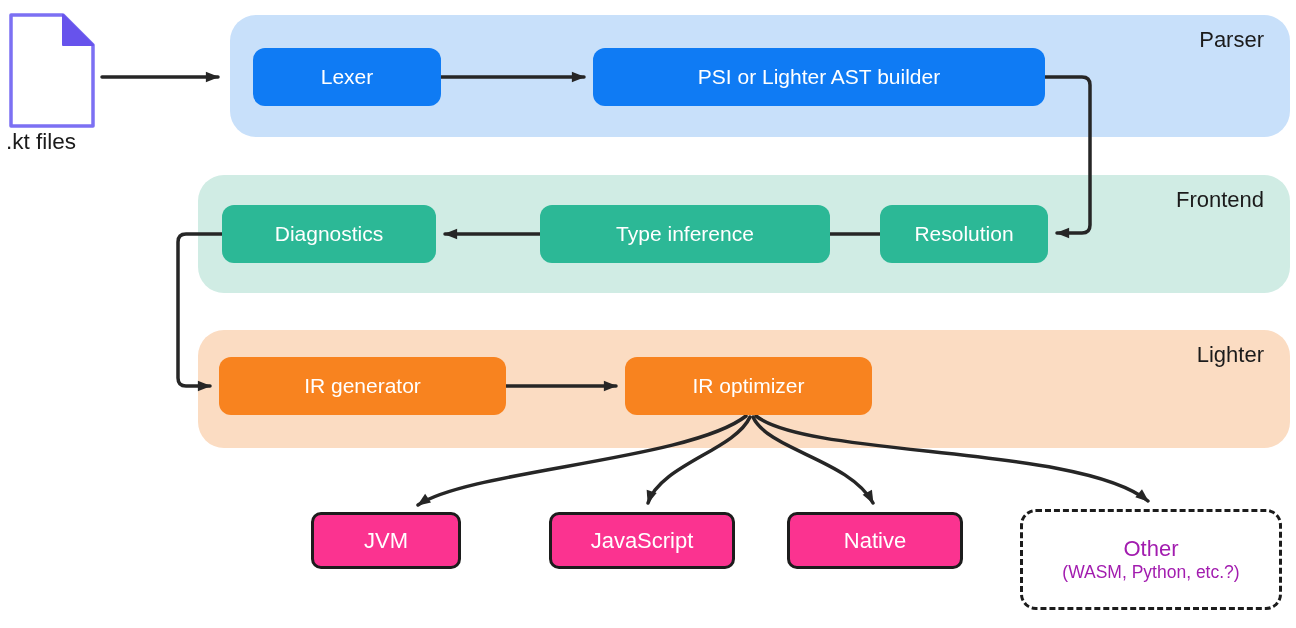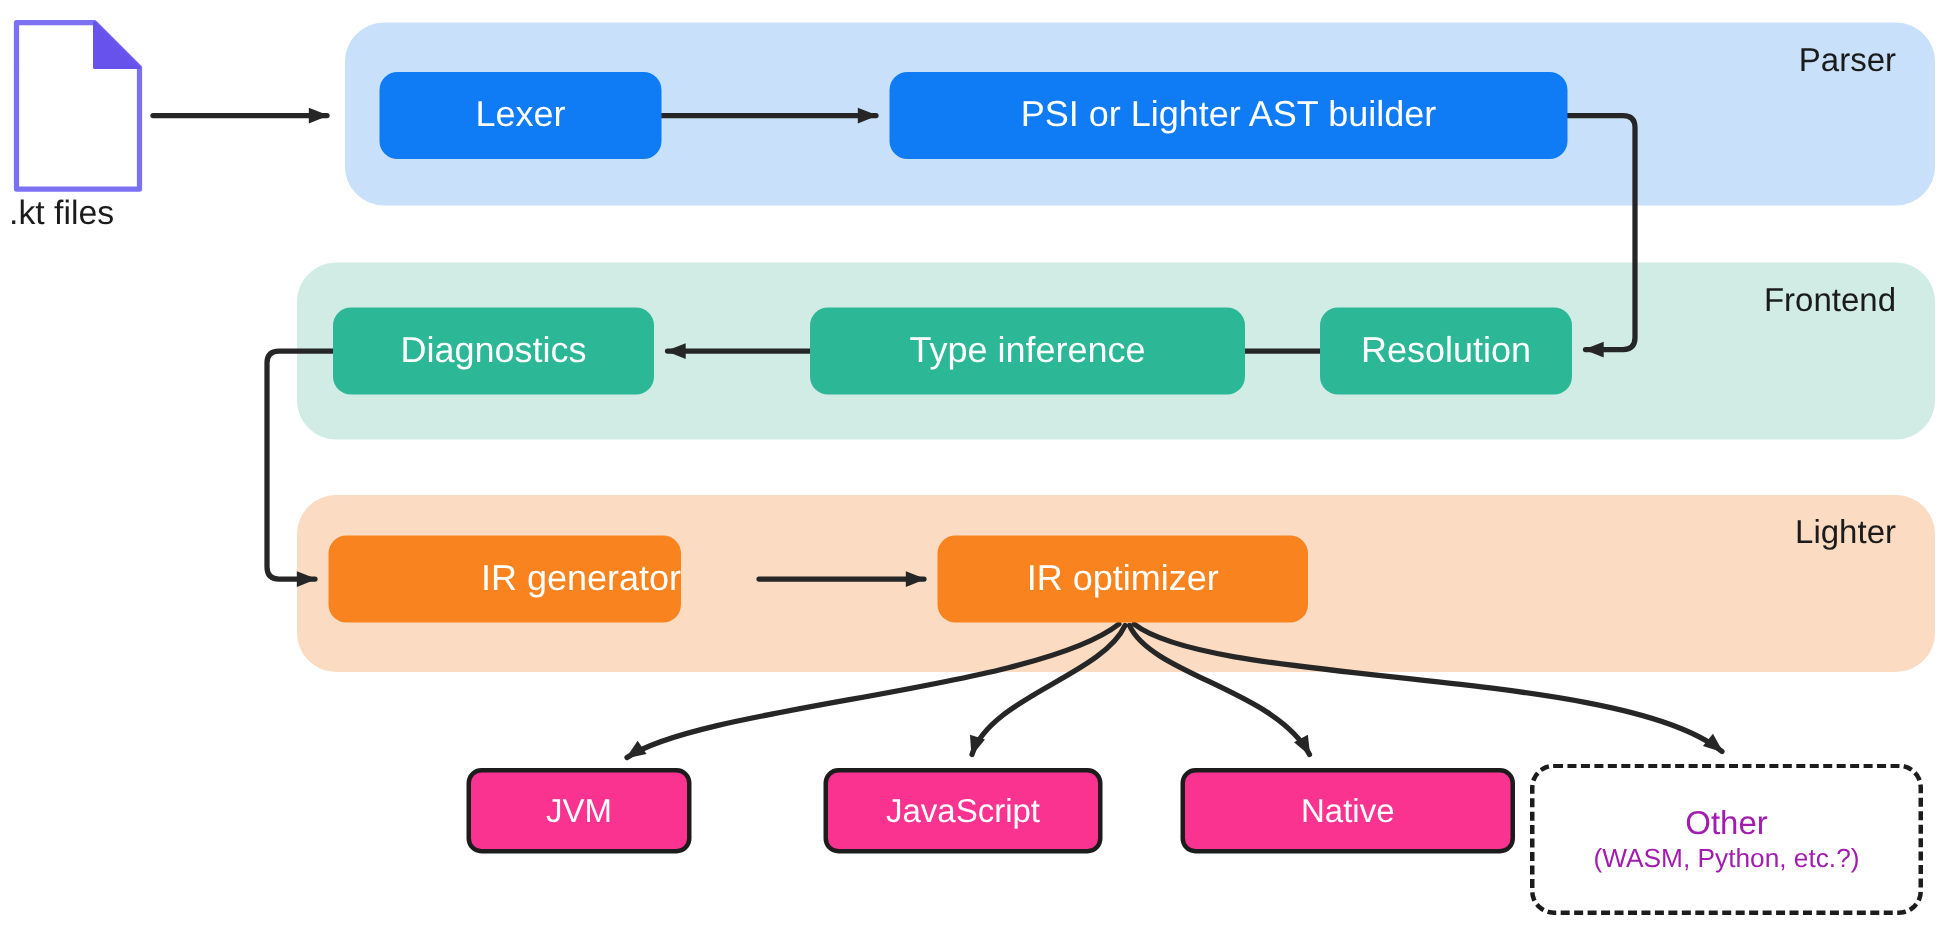--- a/index.html
+++ b/index.html
@@ -8,40 +8,40 @@
     font-family:"Liberation Sans",sans-serif;
   }
   .band{position:absolute;border-radius:26px;z-index:1;}
   .band-parser{left:230px;top:15px;width:1060px;height:122px;background:#C8E0FA;}
   .band-frontend{left:198px;top:175px;width:1092px;height:118px;background:#D0ECE4;}
   .band-backend{left:198px;top:330px;width:1092px;height:118px;background:#FBDCC2;}
   .band-label{position:absolute;top:12px;right:26px;font-size:22px;color:#1b1b1b;}
   .arrow-layer{position:absolute;left:0;top:0;z-index:2;}
   .node{
     position:absolute;z-index:3;display:flex;align-items:center;justify-content:center;
-    height:58px;border-radius:12px;color:#ffffff;font-size:24px;text-align:center;
+    height:58px;border-radius:12px;color:#ffffff;font-size:21px;text-align:center;
   }
   .node-blue{background:#0F7BF4;}
   .node-teal{background:#2CB896;}
   .node-orange{background:#F8831F;}
   .box-lexer{left:253px;top:48px;width:188px;}
   .box-ast{left:593px;top:48px;width:452px;}
   .box-diagnostics{left:222px;top:205px;width:214px;}
   .box-typeinf{left:540px;top:205px;width:290px;}
   .box-resolution{left:880px;top:205px;width:168px;}
-  .box-irgen{left:219px;top:357px;width:235px;justify-content:flex-end;}
+  .box-irgen{left:219px;top:357px;width:287px;}
   .box-iropt{left:625px;top:357px;width:247px;}
   .target{
     position:absolute;z-index:3;display:flex;align-items:center;justify-content:center;
     height:57px;border-radius:10px;background:#FB3390;border:3px solid #1c1c1c;
     color:#ffffff;font-size:22px;box-sizing:border-box;top:512px;
   }
   .target-jvm{left:311px;width:150px;}
   .target-js{left:549px;width:186px;}
-  .target-native{left:787px;width:223px;}
+  .target-native{left:787px;width:176px;}
   .target-other{
     position:absolute;z-index:3;left:1020px;top:509px;width:262px;height:101px;
     border:3.5px dashed #1c1c1c;border-radius:16px;background:#ffffff;box-sizing:border-box;
     display:flex;flex-direction:column;align-items:center;justify-content:center;
     color:#a21caf;line-height:1.25;
   }
   .target-other .main{font-size:22px;}
   .target-other .sub{font-size:17.5px;}
   .kt-icon-wrap{position:absolute;left:8px;top:13px;z-index:3;}
   .kt-label{position:absolute;left:6px;top:129px;z-index:3;font-size:22.5px;color:#1b1b1b;}

